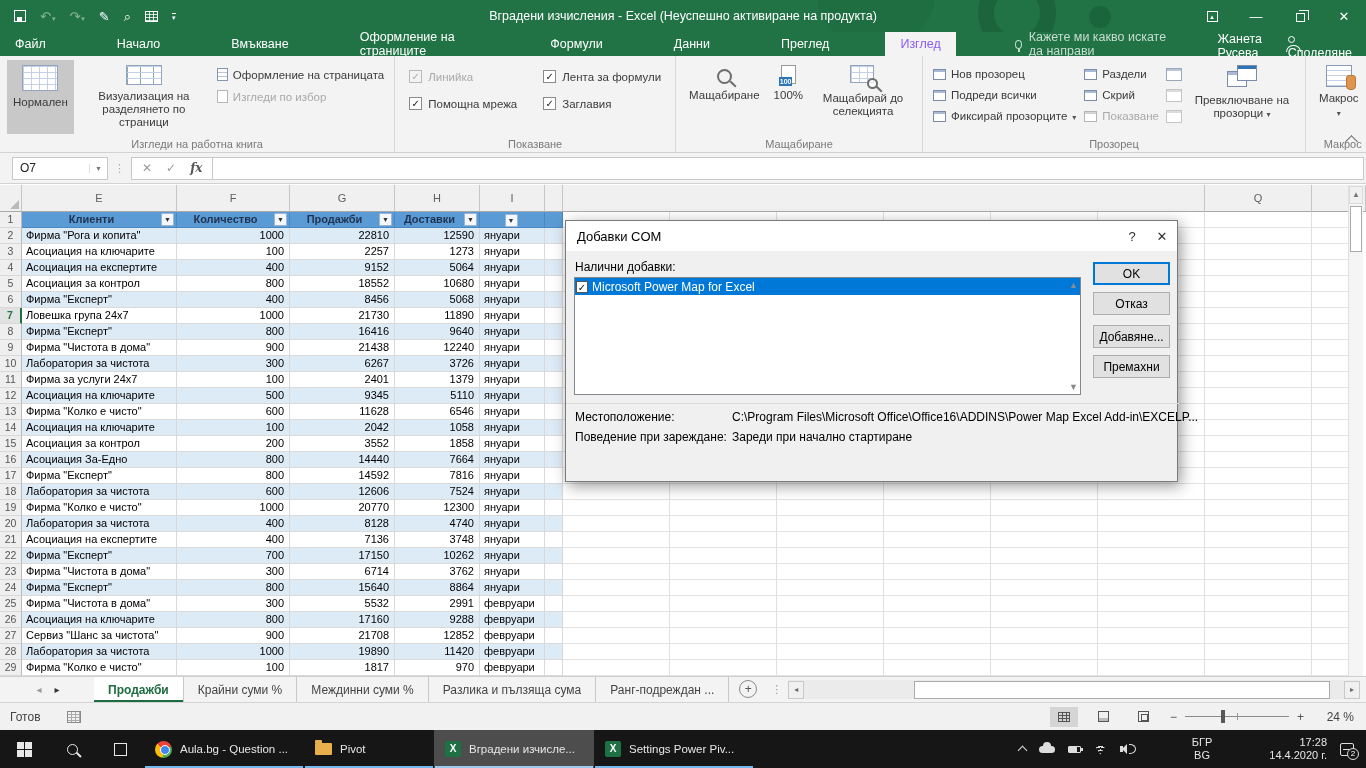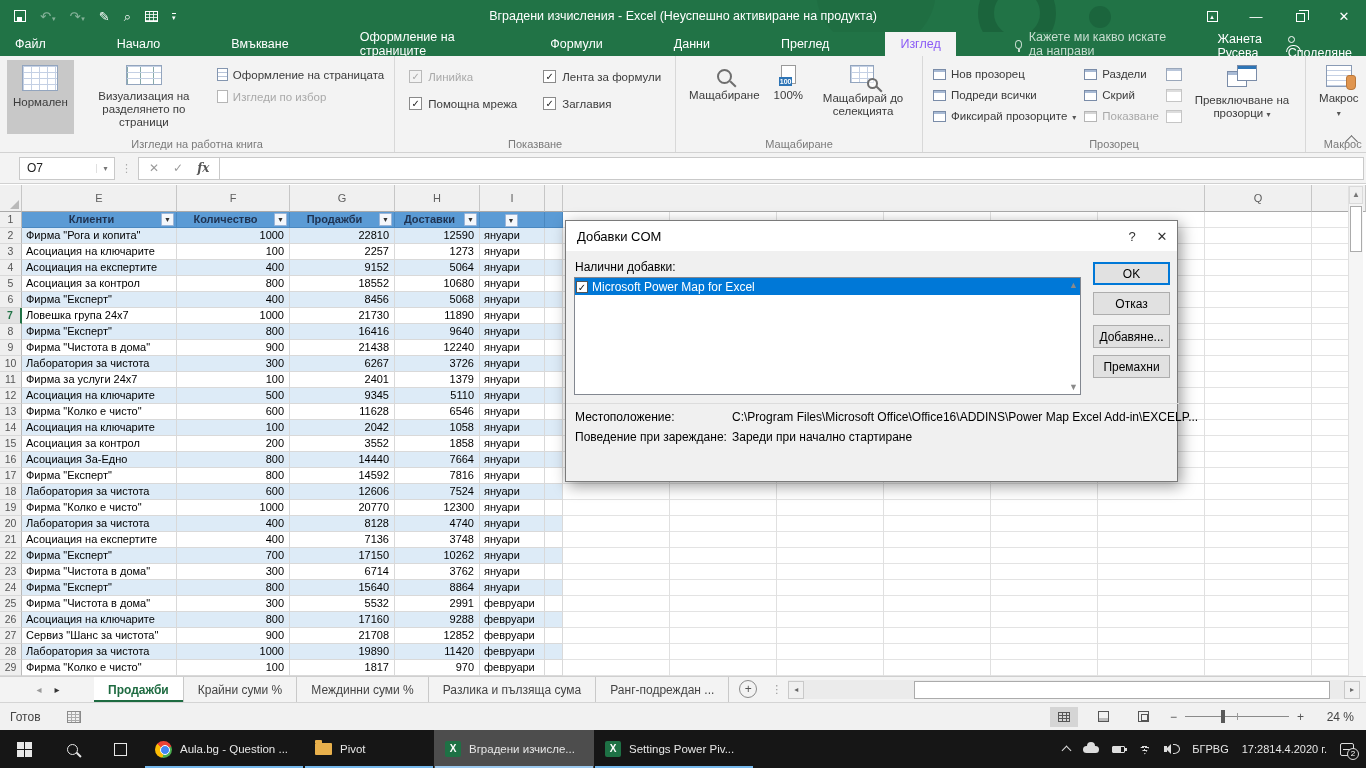--- a/index.html
+++ b/index.html
@@ -84,21 +84,21 @@
   .switchic::after{content:'';position:absolute;right:0;top:0;width:18px;height:14px;border:1px solid #7a8ca8;background:#fff;box-shadow:inset 0 3px 0 #2e75b6;}
   .macroic{position:relative;width:26px;height:22px;border:1px solid #8a9bb5;background:#fff;
     background-image:repeating-linear-gradient(to bottom,transparent 0 4px,#c4d0e4 4px 5px);}
   .macroic::after{content:'';position:absolute;right:-5px;bottom:-4px;width:8px;height:13px;background:#e0954f;border-radius:3px 3px 4px 4px;border:1px solid #b9773a;}
   .ddarrow{font-size:8px;color:#555;margin-top:2px;}
   .ribbon-collapse{position:absolute;right:10px;bottom:6px;width:9px;height:9px;border-left:1.5px solid #666;border-top:1.5px solid #666;transform:rotate(45deg);cursor:pointer;}
 
   
   .fbar{position:absolute;left:0;top:153px;width:1366px;height:31px;background:#f3f3f3;border-bottom:1px solid #d1d1d1;
     display:flex;align-items:center;font-size:12px;color:#444;}
-  .namebox{width:96px;height:23px;background:#fff;border:1px solid #c9c9c9;margin-left:19px;display:flex;align-items:center;}
+  .namebox{width:96px;height:23px;background:#fff;border:1px solid #c9c9c9;margin-left:12px;display:flex;align-items:center;}
   .namebox .nb-text{flex:1;padding-left:7px;font-size:12px;color:#222;}
   .namebox .nb-dd{width:18px;text-align:center;color:#777;font-size:8px;border-left:1px solid #e0e0e0;}
   .fbar .dots{color:#aaa;margin:0 6px;font-size:11px;}
   .fbtns{display:flex;align-items:center;gap:14px;background:#fff;border:1px solid #c9c9c9;height:23px;padding:0 10px;}
   .fbtns span{color:#9a9a9a;font-size:12px;}
   .fbtns .fx{color:#555;font-style:italic;font-family:"DejaVu Serif",serif;font-weight:bold;}
   .finput{flex:1;height:23px;background:#fff;border:1px solid #c9c9c9;border-left:none;margin-right:2px;}
 
   
   .colheaders{position:absolute;left:0;top:185px;width:1366px;height:27px;display:flex;font-size:11px;color:#5f5f5f;background:#f0f0f0;}
@@ -210,21 +210,21 @@
   .cloud{width:16px;height:7px;background:#ddd;border-radius:7px;position:relative;}
   .cloud::before{content:'';position:absolute;left:4px;top:-4px;width:8px;height:8px;background:#ddd;border-radius:50%;}
   .bat{width:13px;height:7px;border:1px solid #ddd;border-radius:1px;position:relative;background:linear-gradient(to right,#ddd 0 70%,transparent 70%);}
   .bat::after{content:'';position:absolute;right:-3px;top:1px;width:2px;height:3px;background:#ddd;}
   .wifi{width:13px;height:11px;clip-path:polygon(50% 100%,0 0,100% 0);
     background:radial-gradient(circle at 50% 100%,#ddd 0 2px,transparent 2px 4px,#ddd 4px 5.5px,transparent 5.5px 7.5px,#ddd 7.5px 9px,transparent 9px);}
   .vol{position:relative;width:15px;height:12px;}
   .vol::before{content:'';position:absolute;left:0;top:3px;width:3px;height:6px;background:#ddd;}
   .vol::after{content:'';position:absolute;left:2px;top:1px;border-top:5px solid transparent;border-bottom:5px solid transparent;border-right:5px solid #ddd;}
   .vol .wave{position:absolute;left:9px;top:1px;width:7px;height:10px;border:1.5px solid #ddd;border-left:none;border-radius:0 7px 7px 0/0 6px 6px 0;}
-  .langblk,.timeblk{display:flex;line-height:13px;text-align:center;}
+  .langblk,.timeblk{display:flex;flex-direction:column;line-height:13px;text-align:center;margin-left:44px;}
   .timeblk{text-align:right;}
   .ac{position:relative;width:14px;height:13px;border:1.5px solid #ddd;border-radius:2px;margin-right:4px;
     background:repeating-linear-gradient(to bottom,transparent 0 3px,#ddd 3px 4px) content-box;padding:2px;}
   .ac .badge{position:absolute;right:-6px;bottom:-5px;width:12px;height:12px;background:#161616;border:1px solid #ddd;
     border-radius:50%;color:#fff;font-size:8px;line-height:10px;text-align:center;}
 </style>
 </head>
 <body>
 
 <div class="screen">

